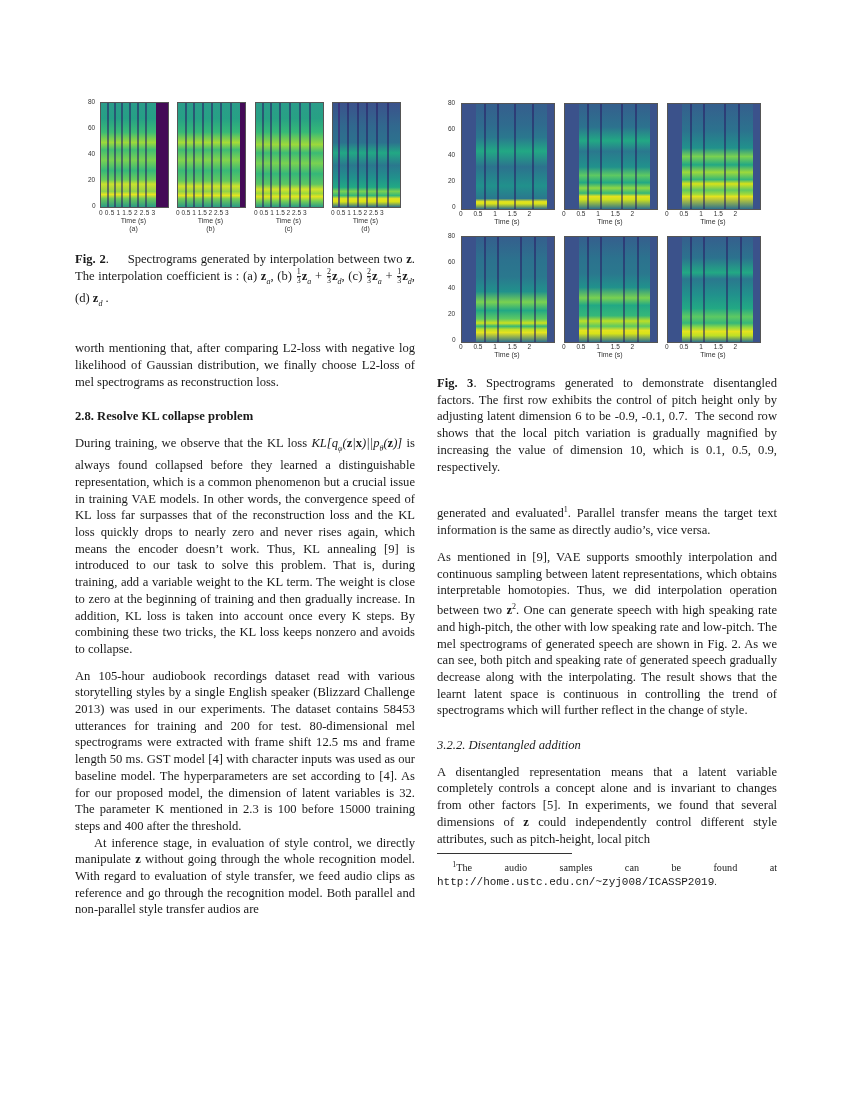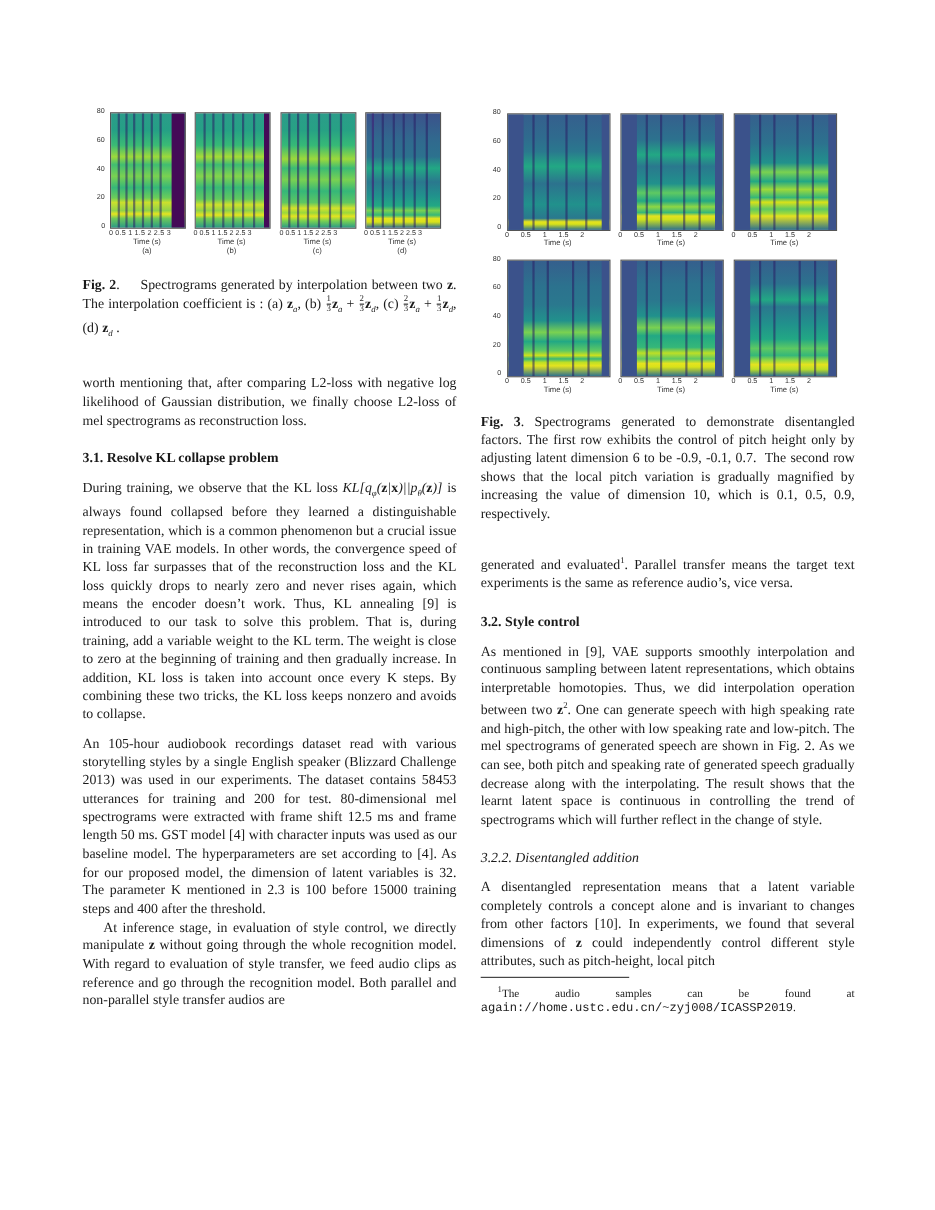--- a/index.html
+++ b/index.html
@@ -205,55 +205,54 @@
   <div class="xlabel" style="left:227px; top:253px; width:92px;">Time (s)</div>
 </div>
 
 <div class="col" style="left:75px; top:251px;">
   <p class="cap">
     <b>Fig. 2</b>.&nbsp;&nbsp;&nbsp;&nbsp; Spectrograms generated by interpolation between two <span class="bz">z</span>. The interpolation coefficient is : (a) <span class="bz">z</span><sub class="math">a</sub>, (b) <span class="frac"><span class="top">1</span><span>3</span></span><span class="bz">z</span><sub class="math">a</sub> + <span class="frac"><span class="top">2</span><span>3</span></span><span class="bz">z</span><sub class="math">d</sub>, (c) <span class="frac"><span class="top">2</span><span>3</span></span><span class="bz">z</span><sub class="math">a</sub> + <span class="frac"><span class="top">1</span><span>3</span></span><span class="bz">z</span><sub class="math">d</sub>, (d) <span class="bz">z</span><sub class="math">d</sub> .
   </p>
 
   <p style="margin-top:28px;">worth mentioning that, after comparing L2-loss with negative log likelihood of Gaussian distribution, we finally choose L2-loss of mel spectrograms as reconstruction loss.</p>
 
-  <p class="sec-h" style="margin-top:18px;">3.1.  Resolve KL collapse problem</p>
+  <p class="sec-h" style="margin-top:18px;">2.8.  Resolve KL collapse problem</p>
 
   <p style="margin-top:10px;">
     <span>During training, we observe that the KL loss </span><span class="math">KL[q<sub>φ</sub>(<span class="bz">z</span>|<span class="bz">x</span>)||p<sub>θ</sub>(<span class="bz">z</span>)]</span><span> is always found collapsed before they learned a distinguishable representation, which is a common phenomenon but a crucial issue in training VAE models.  In other words, the convergence speed of KL loss far surpasses that of the reconstruction loss and the KL loss quickly drops to nearly zero and never rises again, which means the encoder doesn’t work.  Thus, KL annealing [9] is introduced to our task to solve this problem.  That is, during training, add a variable weight to the KL term.  The weight is close to zero at the beginning of training and then gradually increase.  In addition, KL loss is taken into account once every K steps. By combining these two tricks, the KL loss keeps nonzero and avoids to collapse.</span>
   </p>
 
 
 
   <p style="margin-top:10px;">An 105-hour audiobook recordings dataset read with various storytelling styles by a single English speaker (Blizzard Challenge 2013) was used in our experiments.  The dataset contains 58453 utterances for training and 200 for test.  80-dimensional mel spectrograms were extracted with frame shift 12.5 ms and frame length 50 ms.   GST model [4] with character inputs was used as our baseline model.  The hyperparameters are set according to [4]. As for our proposed model, the dimension of latent variables is 32. The parameter K mentioned in 2.3 is 100 before 15000 training steps and 400 after the threshold.</p>
 
   <p class="indent">
     <span>At inference stage, in evaluation of style control, we directly manipulate </span><span class="bz">z</span><span> without going through the whole recognition model.  With regard to evaluation of style transfer, we feed audio clips as reference and go through the recognition model. Both parallel and non-parallel style transfer audios are</span>
   </p>
 </div>
 
 <div class="col" style="left:437px; top:375px;">
   <p class="cap">
     <b>Fig. 3</b>. Spectrograms generated to demonstrate disentangled factors. The first row exhibits the control of pitch height only by adjusting latent dimension 6 to be -0.9, -0.1, 0.7.&nbsp; The second row shows that the local pitch variation is gradually magnified by increasing the value of dimension 10, which is 0.1, 0.5, 0.9, respectively.
   </p>
 
   <p style="margin-top:27px;">
-    <span>generated and evaluated</span><sup>1</sup><span>.  Parallel transfer means the target text experiments is the same as reference audio’s, vice versa.</span>
-  </p>
-
-  <p class="sec-h" style="margin-top:18px;">3.2.  Style control</p>
+    <span>generated and evaluated</span><sup>1</sup><span>.  Parallel transfer means the target text information is the same as directly audio’s, vice versa.</span>
+  </p>
+
 
 
   <p style="margin-top:10px;">
     <span>As mentioned in [9], VAE supports smoothly interpolation and continuous sampling between latent representations, which obtains interpretable homotopies.  Thus, we did interpolation operation between two </span><span class="bz">z</span><sup>2</sup><span>.  One can generate speech with high speaking rate and high-pitch, the other with low speaking rate and low-pitch.  The mel spectrograms of generated speech are shown in Fig.  2.  As we can see, both pitch and speaking rate of generated speech gradually decrease along with the interpolating.  The result shows that the learnt latent space is continuous in controlling the trend of spectrograms which will further reflect in the change of style.</span>
   </p>
 
   <p class="sub-h" style="margin-top:18px;">3.2.2.  Disentangled addition</p>
 
   <p style="margin-top:10px;">
-    <span>A disentangled representation means that a latent variable completely controls a concept alone and is invariant to changes from other factors [10].  In experiments, we found that several dimensions of </span><span class="bz">z</span><span> could independently control different style attributes, such as pitch-height, local pitch</span>
+    <span>A disentangled representation means that a latent variable completely controls a concept alone and is invariant to changes from other factors [5].  In experiments, we found that several dimensions of </span><span class="bz">z</span><span> could independently control different style attributes, such as pitch-height, local pitch</span>
   </p>
 
   <div class="fn-rule"></div>
 
   <p class="fn indent">
-    <sup>1</sup><span>The audio samples can be found at </span><span class="mono">again://home.ustc.edu.cn/~zyj008/ICASSP2019</span>.
+    <sup>1</sup><span>The audio samples can be found at </span><span class="mono">http://home.ustc.edu.cn/~zyj008/ICASSP2019</span>.
   </p>
 </div>
 
 </body></html>

